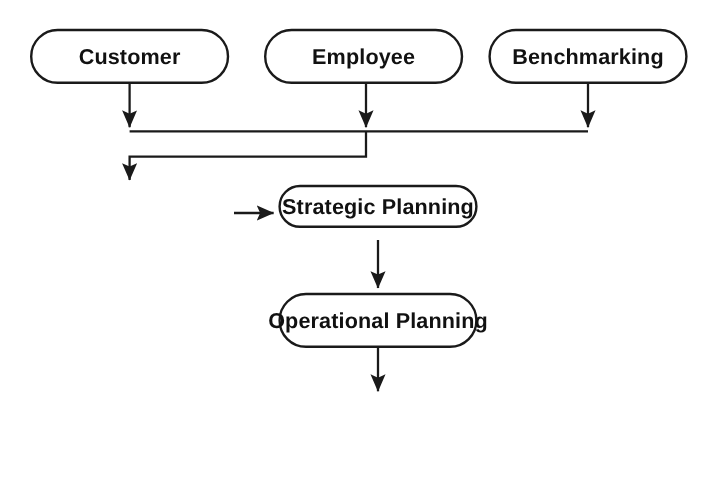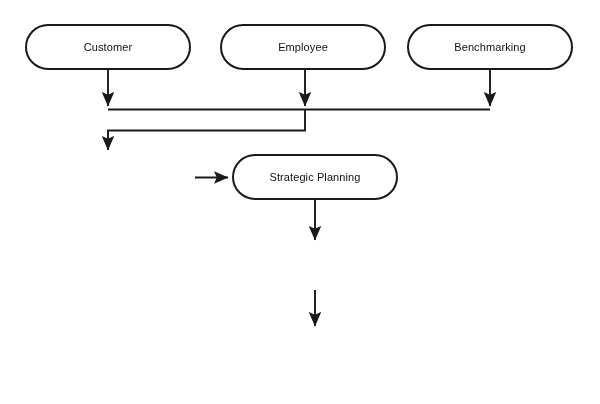--- a/index.html
+++ b/index.html
@@ -31,22 +31,22 @@
     border: 2px solid #1a1a1a;
     border-radius: 999px;
     background: #ffffff;
     display: flex;
     align-items: center;
     justify-content: center;
     text-align: center;
   }
   .node-label {
     font-family: "Liberation Sans", sans-serif;
-    font-weight: normal;
-    font-size: 11px;
+    font-weight: bold;
+    font-size: 18px;
     color: #111111;
     letter-spacing: 0.1px;
     line-height: 1;
     white-space: nowrap;
   }
 </style>
 </head>
 <body>
 
 <div id="diagram-canvas">
@@ -81,19 +81,22 @@
 
   <div class="node-box" style="left:407px; top:24px; width:166px; height:46px;">
     <span class="node-label">Benchmarking</span>
   </div>
 
   <div class="node-box" style="left:220px; top:24px; width:166px; height:46px;">
     <span class="node-label">Employee</span>
   </div>
 
 
-  <div class="node-box" style="left:232px; top:154px; width:166px; height:46px;align-items:center;">
+  <div class="node-box" style="left:232px; top:154px; width:166px; height:36px;align-items:center;">
     <span class="node-label">Strategic Planning</span>
   </div>
 
+  <div class="node-box" style="left:232px; top:244px; width:166px; height:46px;">
+    <span class="node-label">Operational Planning</span>
+  </div>
 
 
 </div>
 
 </body></html>

